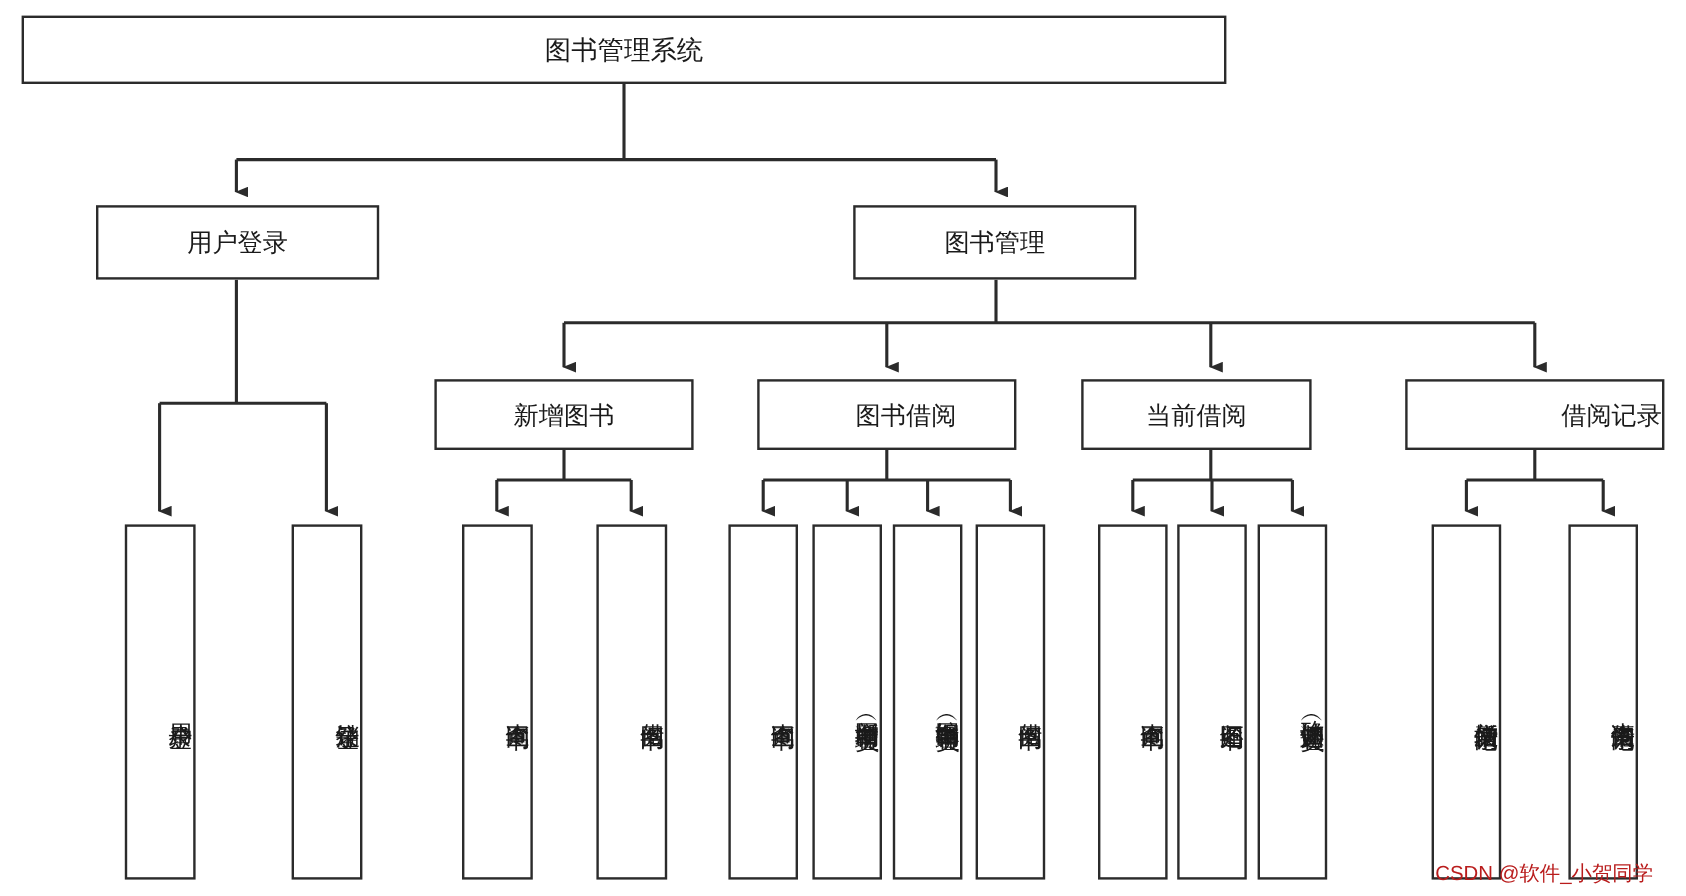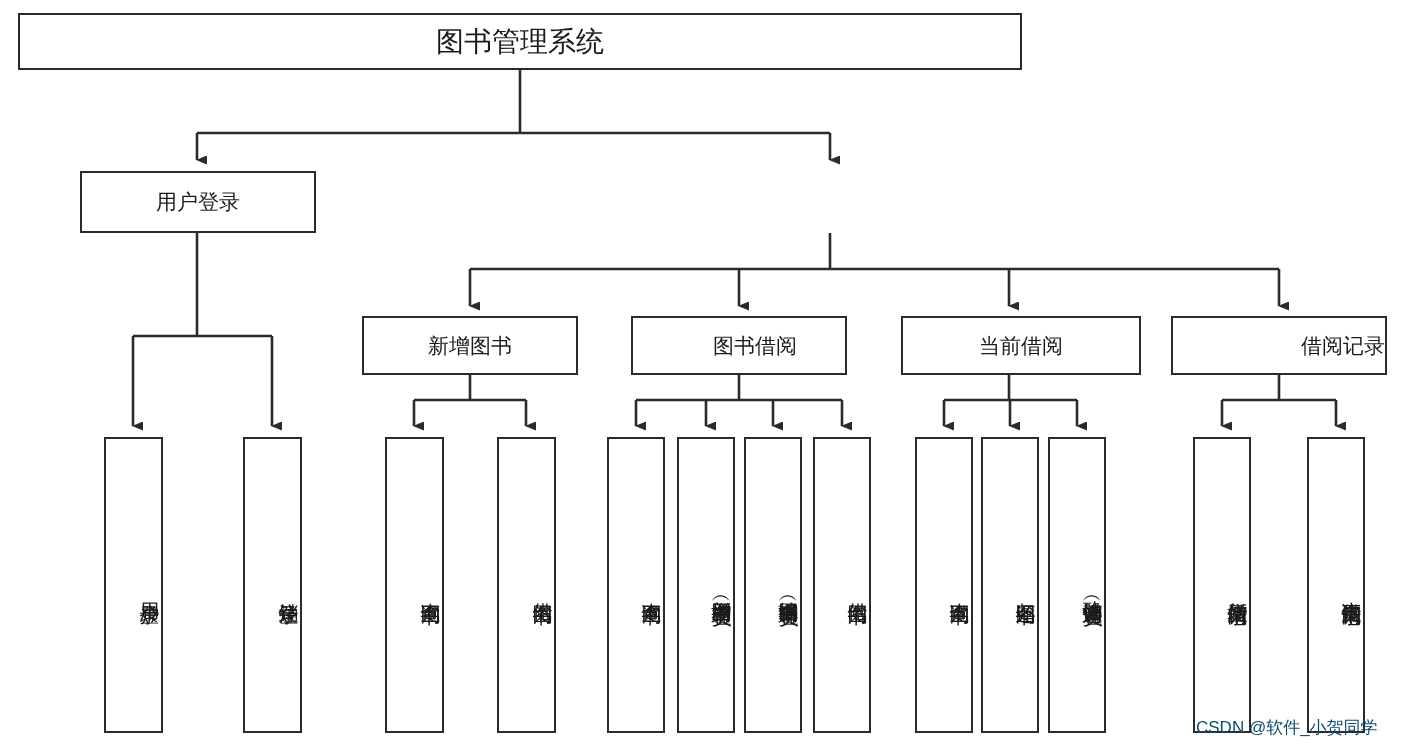--- a/index.html
+++ b/index.html
@@ -30,21 +30,21 @@
     box-sizing: border-box;
     background: #ffffff;
     border: 2px solid #2b2b2b;
     display: flex;
     align-items: center;
     justify-content: center;
     color: #1a1a1a;
     z-index: 3;
   }
   .node.root {
-    font-size: 28px;
+    font-size: 22px;
   }
   .node.level2 {
     font-size: 21px;
   }
   .node.level3 {
     font-size: 21px;
   }
   .node.leaf {
     font-size: 20px;
     writing-mode: vertical-rl;
@@ -56,21 +56,21 @@
     letter-spacing: 1px;
   }
   .node.leaf .lbl {
     writing-mode: vertical-rl;
     text-orientation: upright;
     white-space: nowrap;
   }
   .watermark {
     position: absolute;
     font-size: 17px;
-    color: #0c4a6e;
+    color: #b91c1c;
     z-index: 5;
     white-space: nowrap;
     text-align: center;
   }
 </style>
 </head>
 <body>
 
 <div id="canvas">
 
@@ -124,28 +124,31 @@
     </g>
   </svg>
 
   <div class="node root" style="left:18px; top:13px; width:1004px; height:57px;">
     <span class="lbl">图书管理系统</span>
   </div>
 
   <div class="node level2" style="left:80px; top:171px; width:236px; height:62px;">
     <span class="lbl">用户登录</span>
   </div>
+  <div class="node level2" style="left:711px; top:171px; width:236px; height:62px;">
+    <span class="lbl">图书管理</span>
+  </div>
 
   <div class="node level3" style="left:362px; top:316px; width:216px; height:59px;">
     <span class="lbl">新增图书</span>
   </div>
   <div class="node level3" style="left:631px; top:316px; width:216px; height:59px;padding-left:32px;">
     <span class="lbl">图书借阅</span>
   </div>
-  <div class="node level3" style="left:901px; top:316px; width:240px; height:59px;">
+  <div class="node level3" style="left:901px; top:316px; width:192px; height:59px;">
     <span class="lbl">当前借阅</span>
   </div>
   <div class="node level3" style="left:1171px; top:316px; width:216px; height:59px;justify-content:flex-end;">
     <span class="lbl">借阅记录</span>
   </div>
 
   <div class="node leaf" style="left:104px; top:437px; width:59px; height:296px;">
     <span class="lbl">用户登录</span>
   </div>
   <div class="node leaf" style="left:243px; top:437px; width:59px; height:296px;">

